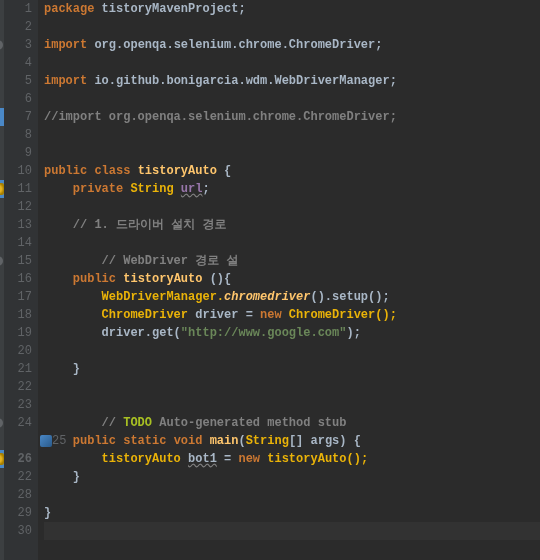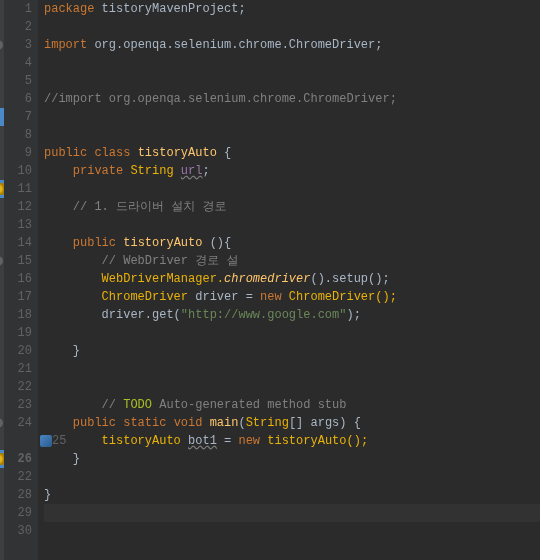--- a/index.html
+++ b/index.html
@@ -70,20 +70,21 @@
     flex: 1;
     background: #2b2b2b;
     padding-left: 6px;
   }
   .code-line {
     height: 18px;
     line-height: 18px;
     white-space: pre;
     color: #a9b7c6;
     position: relative;
+    font-weight: bold;
   }
   .current-line {
     background: #323232;
   }
   .kw { color: #cc7832; }
   .pkg { color: #a9b7c6; }
   .cls { color: #eab308; }
   .method { color: #ffc66d; }
   .static-method { font-style: italic; color:#ffc66d; }
   .str { color: #6a8759; }
@@ -131,31 +132,32 @@
       <div class="gutter-line">22</div>
       <div class="gutter-line">28</div>
       <div class="gutter-line">29</div>
       <div class="gutter-line">30</div>
     </div>
   <div class="code" id="code">
       <div class="code-line"><span class="kw">package </span><span class="pkg">tistoryMavenProject;</span></div>
       <div class="code-line"></div>
       <div class="code-line"><span class="kw">import </span><span class="pkg">org.openqa.selenium.chrome.ChromeDriver;</span></div>
       <div class="code-line"></div>
+      <div class="code-line"><span class="kw">import </span><span class="pkg">io.github.bonigarcia.wdm.WebDriverManager;</span></div>
       <div class="code-line"></div>
       <div class="code-line"><span class="cmt">//import org.openqa.selenium.chrome.ChromeDriver;</span></div>
       <div class="code-line"></div>
       <div class="code-line"></div>
       <div class="code-line"><span class="kw">public class </span><span class="method">tistoryAuto</span><span> {</span></div>
       <div class="code-line"><span>    </span><span class="kw">private </span><span class="cls">String </span><span class="field squiggle">url</span><span>;</span></div>
       <div class="code-line"></div>
       <div class="code-line"><span>    </span><span class="cmt">// 1. 드라이버 설치 경로</span></div>
       <div class="code-line"></div>
+      <div class="code-line"><span>        </span><span class="cmt">// WebDriver 경로 설</span></div>
       <div class="code-line"><span>    </span><span class="kw">public </span><span class="method">tistoryAuto</span><span> (){</span></div>
-      <div class="code-line"><span>        </span><span class="cmt">// WebDriver 경로 설</span></div>
       <div class="code-line"><span>        </span><span class="cls">WebDriverManager.</span><span class="static-method">chromedriver</span><span>().setup();</span></div>
       <div class="code-line"><span>        </span><span class="cls">ChromeDriver </span><span>driver = </span><span class="kw">new </span><span class="cls">ChromeDriver();</span></div>
       <div class="code-line"><span>        </span><span>driver.get(</span><span class="str">"http://www.google.com"</span><span>);</span></div>
       <div class="code-line"></div>
       <div class="code-line"><span>    }</span></div>
       <div class="code-line"></div>
       <div class="code-line"></div>
       <div class="code-line"><span>        </span><span class="cmt">// </span><span class="todo">TODO</span><span class="cmt"> Auto-generated method stub</span></div>
       <div class="code-line"><span>    </span><span class="kw">public static void </span><span class="method">main</span><span>(</span><span class="cls">String</span><span>[] </span><span>args) {</span></div>
       <div class="code-line"><span>        </span><span class="cls">tistoryAuto </span><span class="squiggle">bot1</span><span> = </span><span class="kw">new </span><span class="cls">tistoryAuto();</span></div>

